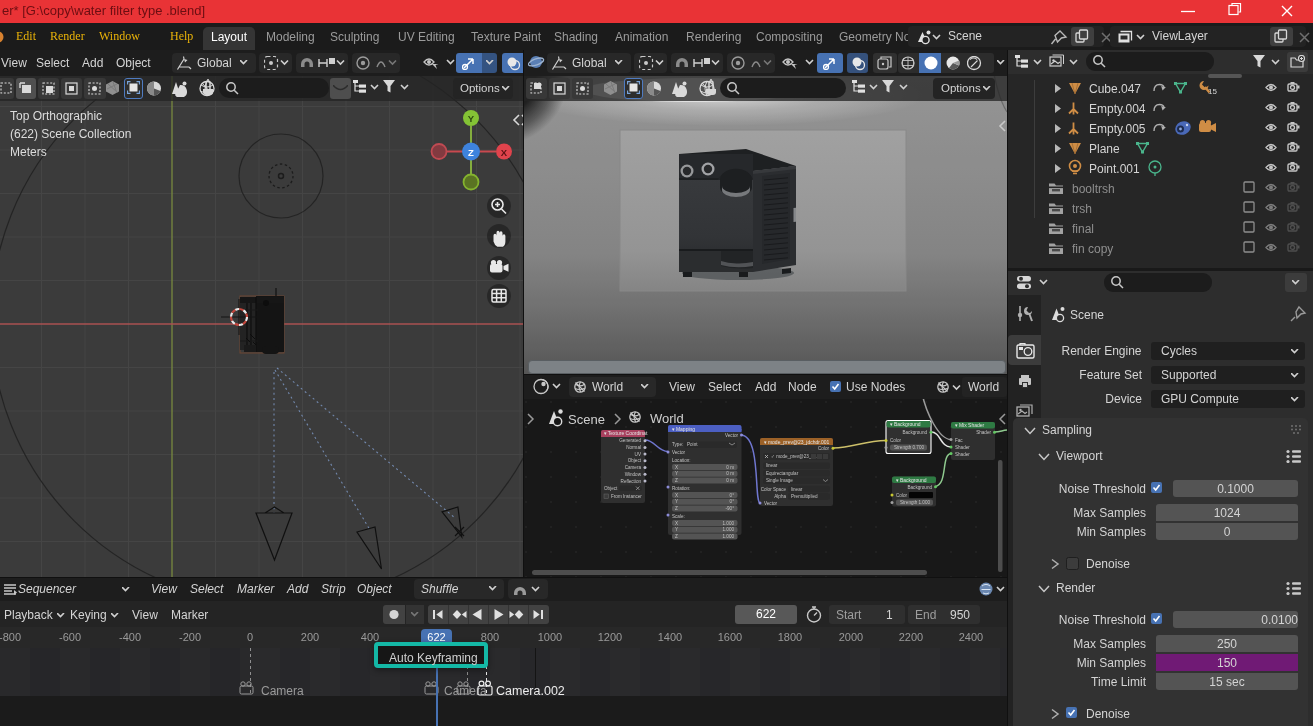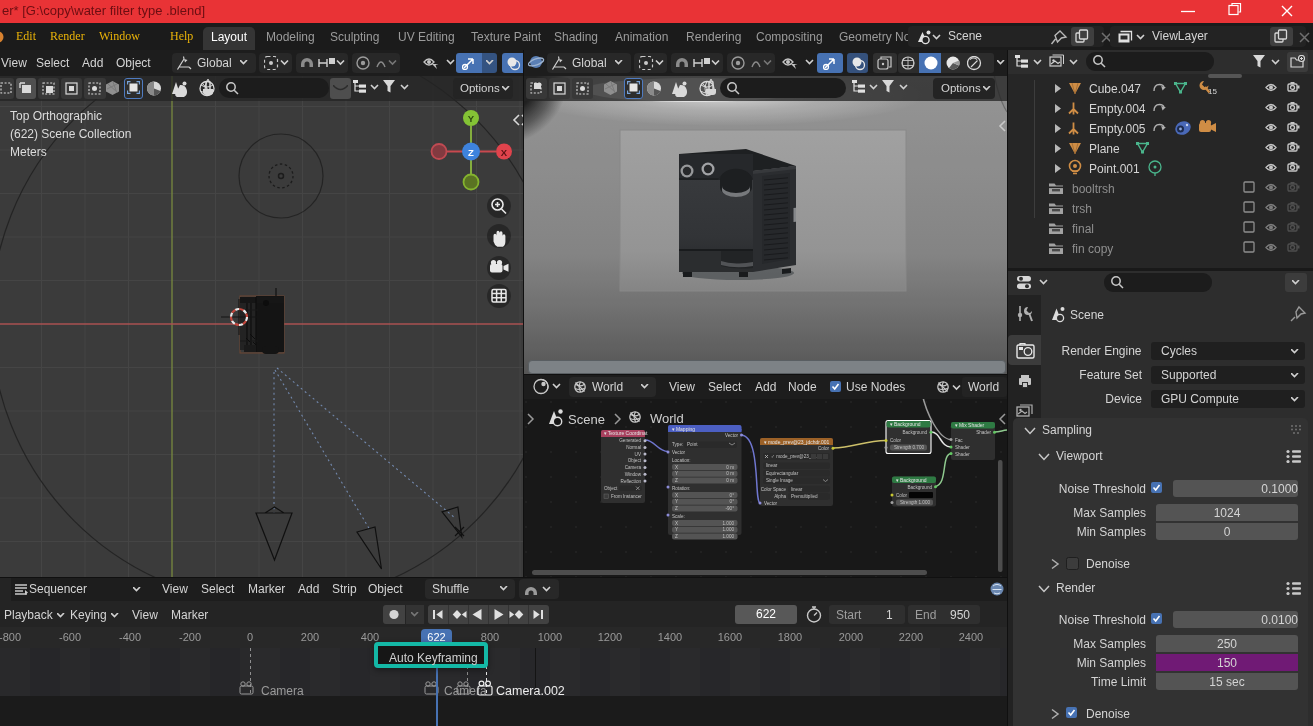--- a/index.html
+++ b/index.html
@@ -1122,21 +1122,21 @@
           <rect x="6" y="6.2" width="9" height="2.6" rx="1"></rect>
           <circle cx="2" cy="12.5" r="1.6"></circle>
           <rect x="6" y="11.2" width="9" height="2.6" rx="1"></rect>
         </g>
       </svg>
     <div class="txt t" style="left:30px;top:211px;width:108px;text-align:right">Noise Threshold</div>
     <svg style="left:143px;top:211px" width="13" height="13">
         <use href="#checkon"></use>
       </svg>
     <div style="left:165px;top:209px;width:125px;height:17px;background:#545454;border-radius:3px">
-      <div class="txt t" style="left:0;top:2px;width:125px;text-align:right">0.1000</div>
+      <div class="txt t" style="left:0;top:2px;width:125px;text-align:center">0.1000</div>
     </div>
     <div class="txt t" style="left:30px;top:235px;width:108px;text-align:right">Max Samples</div>
     <div style="left:148px;top:233px;width:142px;height:17px;background:#545454;border-radius:3px 3px 0 0">
       <div class="txt t" style="left:0;top:2px;width:142px;text-align:center">1024</div>
     </div>
     <div class="txt t" style="left:30px;top:254px;width:108px;text-align:right">Min Samples</div>
     <div style="left:148px;top:252px;width:142px;height:17px;background:#545454;border-radius:0 0 3px 3px">
       <div class="txt t" style="left:0;top:2px;width:142px;text-align:center">0</div>
     </div>
     <svg style="left:42px;top:287px" width="10" height="12">
@@ -1181,21 +1181,21 @@
         <path d="M2 1.5 L8 6 L2 10.5" stroke="#b0b0b0" stroke-width="1.5" fill="none"></path>
       </svg>
     <svg style="left:58px;top:436px" width="13" height="13">
         <use href="#checkon"></use>
       </svg>
     <div class="txt t" style="left:78px;top:436px">Denoise</div>
   </div>
 
   <div id="timeline" style="left:0;top:578px;width:1007px;height:148px;background:#242424;overflow:hidden;">
 
-    <div class="hdr" style="left:11px;top:0;width:1007px;height:23px;">
+    <div class="hdr" style="left:0;top:0;width:1007px;height:23px;font-style:italic;">
       <svg style="left:3px;top:5px" width="16" height="14">
           <g stroke="#c8c8c8" stroke-width="1.4" fill="none">
             <path d="M1 2 h12 M1 5 h12 M1 8 h8 M1 11 h12"></path>
             <path d="M11 7 l3 2.5 l-3 2.5" fill="#c8c8c8" stroke="none"></path>
           </g>
         </svg>
       <div class="txt t" style="left:18px;top:4px">Sequencer</div>
       <svg style="left:122px;top:9px" width="8" height="6">
           <use href="#chev"></use>
         </svg>

